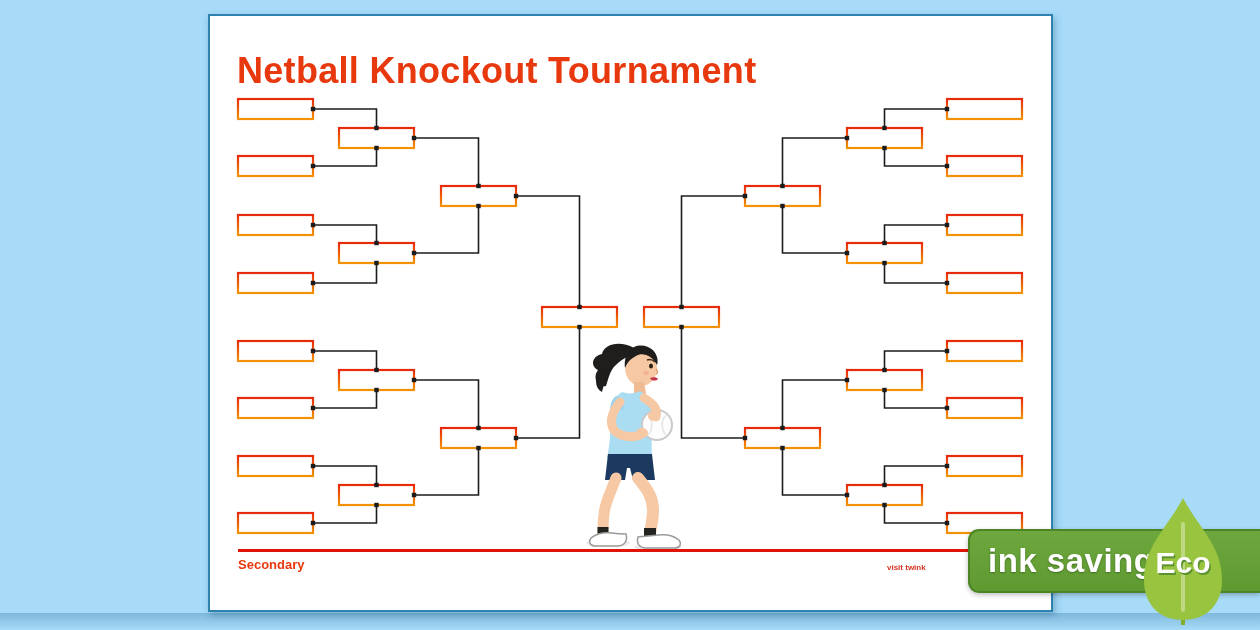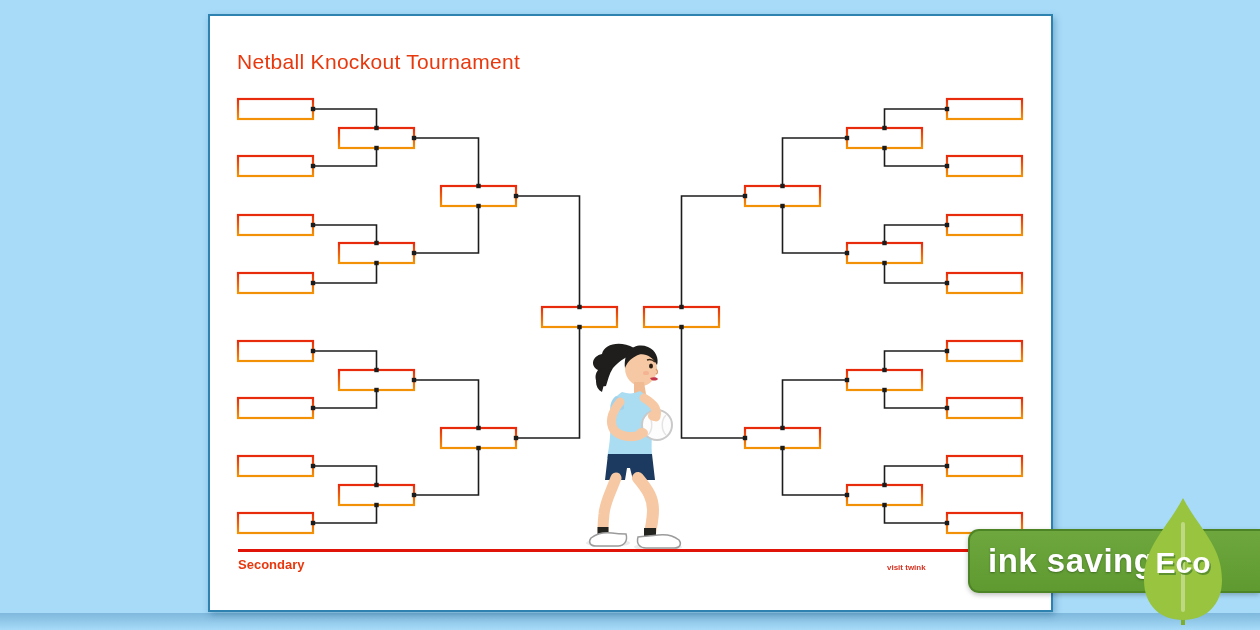--- a/index.html
+++ b/index.html
@@ -12,21 +12,21 @@
     position:absolute;left:0;top:613px;width:1260px;height:17px;
     background:linear-gradient(180deg,rgba(40,110,160,.32),rgba(40,110,160,0));
   }
   .page{
     position:absolute;left:208px;top:14px;width:841px;height:594px;
     background:#fff;border:2px solid var(--page-border,#2e82b0);
     box-shadow:2px 3px 7px rgba(20,80,120,.35);
   }
   .title{
     position:absolute;left:27px;top:34px;
-    font-size:21px;font-weight:normal;letter-spacing:.3px;
+    font-size:36px;font-weight:bold;letter-spacing:.3px;
     color:var(--title-red,#e8380d);
   }
   .bracket{position:absolute;left:0;top:0;}
   .player{position:absolute;left:368px;top:322px;width:110px;height:212px;}
   .rule{
     position:absolute;left:28px;top:533px;width:730px;height:3px;
     background:var(--rule-red,#e01408);
   }
   .secondary{
     position:absolute;left:28px;top:541px;

